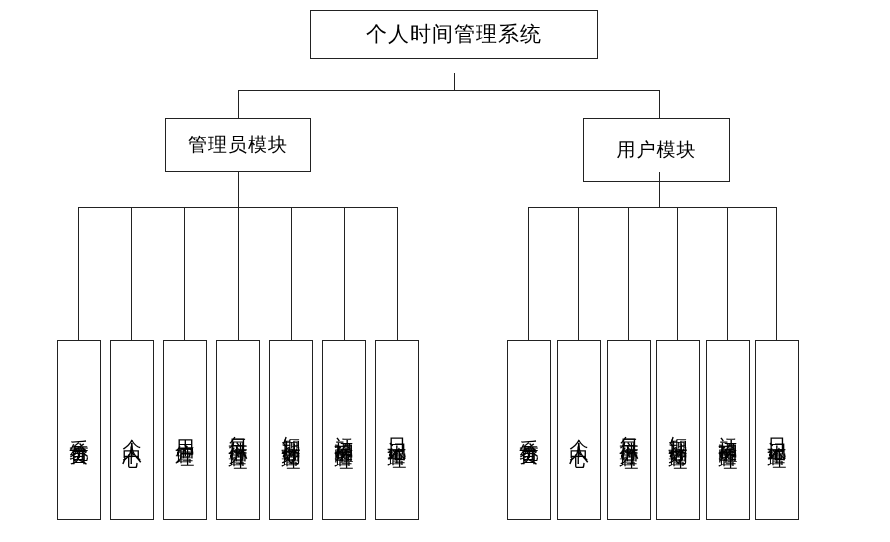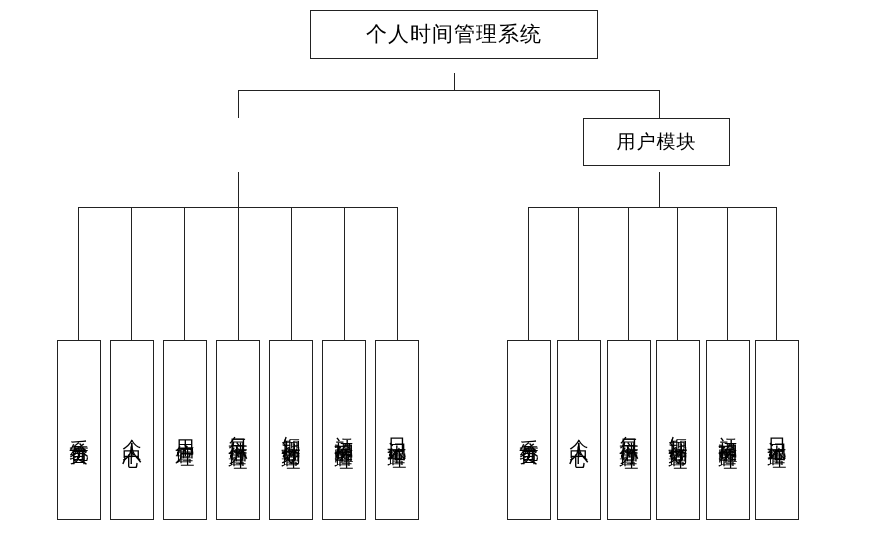--- a/index.html
+++ b/index.html
@@ -65,22 +65,25 @@
 
   <div class="node root" style="left:310px; top:10px; width:288px; height:49px;">
     <span>个人时间管理系统</span>
   </div>
 
   <div class="line v" style="left:454px; top:73px; width:1px; height:17px;"></div>
   <div class="line h" style="left:238px; top:90px; width:422px; height:1px;"></div>
   <div class="line v" style="left:238px; top:90px; width:1px; height:28px;"></div>
   <div class="line v" style="left:659px; top:90px; width:1px; height:28px;"></div>
 
+  <div class="node module" style="left:165px; top:118px; width:146px; height:54px;">
+    <span>管理员模块</span>
+  </div>
 
-  <div class="node module" style="left:583px; top:118px; width:147px; height:48px;">
+  <div class="node module" style="left:583px; top:118px; width:147px; height:64px;">
     <span>用户模块</span>
   </div>
 
   <div class="line v" style="left:238px; top:172px; width:1px; height:35px;"></div>
   <div class="line h" style="left:78px; top:207px; width:320px; height:1px;"></div>
 
   <div class="line v" style="left:78px; top:207px; width:1px; height:133px;"></div>
   <div class="line v" style="left:131px; top:207px; width:1px; height:133px;"></div>
   <div class="line v" style="left:184px; top:207px; width:1px; height:133px;"></div>
   <div class="line v" style="left:238px; top:207px; width:1px; height:133px;"></div>

